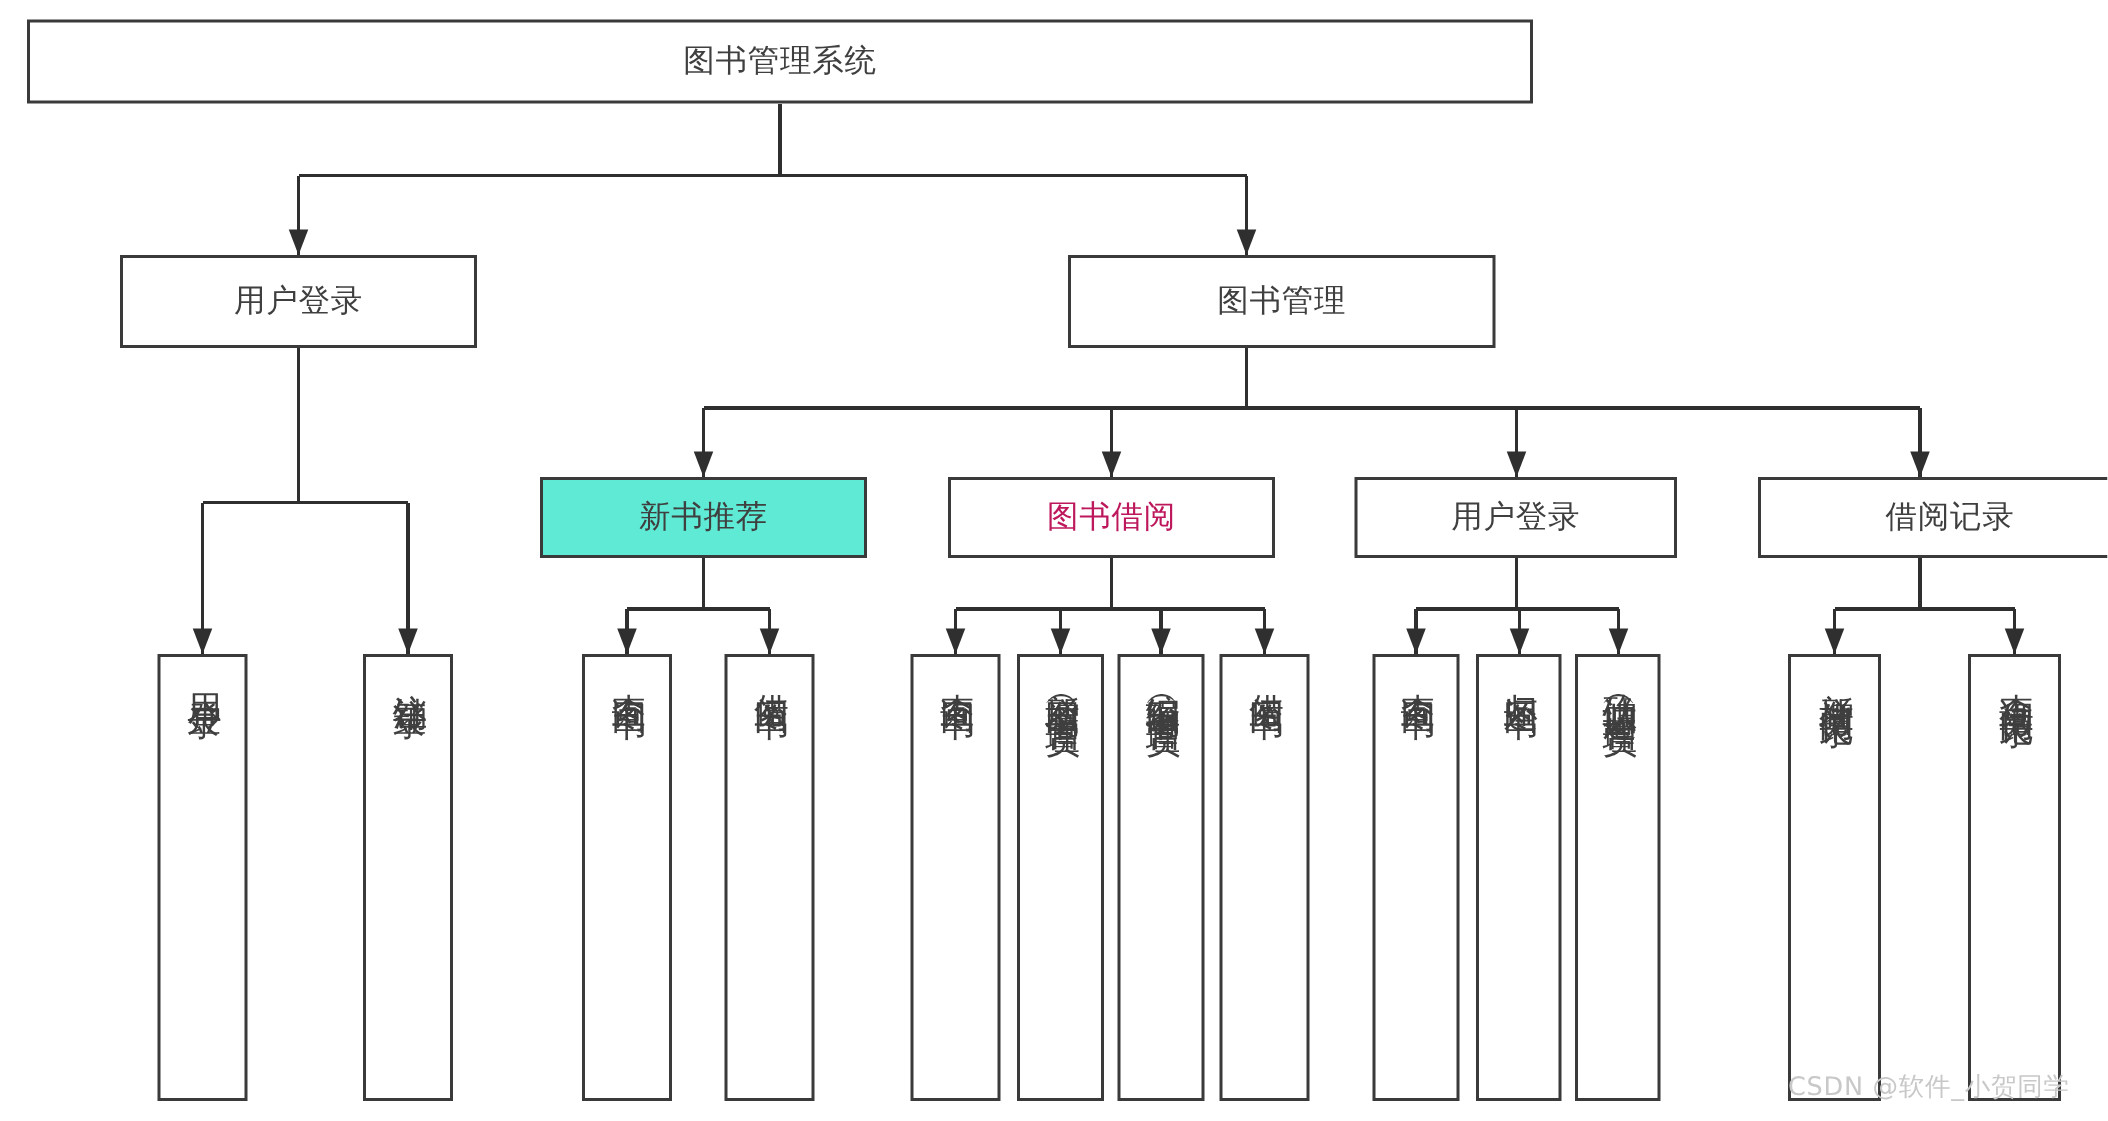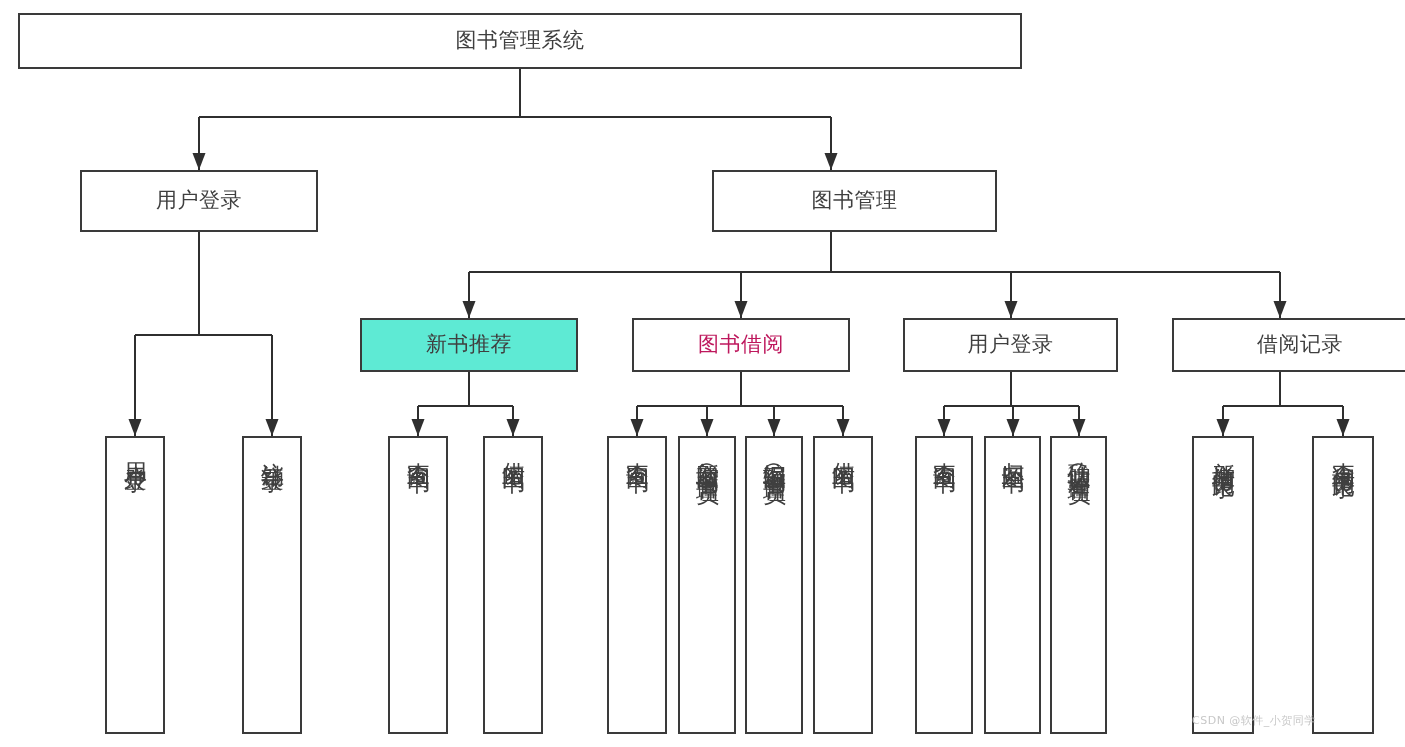--- a/index.html
+++ b/index.html
@@ -4,21 +4,21 @@
 <style>
   html,body{margin:0;padding:0;background:#ffffff;}
   body{font-family:"DejaVu Sans","Liberation Sans",sans-serif;}
   #canvas{position:relative;width:1405px;height:747px;background:#ffffff;overflow:hidden;}
   #edges{position:absolute;left:0;top:0;width:1405px;height:747px;}
   .node{position:absolute;box-sizing:border-box;background:#ffffff;border:2.5px solid #3a3a3a;display:flex;align-items:center;justify-content:center;}
   .node .lbl{color:#3f3f3f;line-height:1.12;text-align:center;white-space:pre;}
   .node.h .lbl{font-size:21px;letter-spacing:.5px;}
   .node.v{padding-top:6px;align-items:flex-start;justify-content:center;}
   .node.v .lbl{writing-mode:vertical-rl;text-orientation:upright;font-size:23px;letter-spacing:3px;}
-  #watermark{position:absolute;color:#c8c8c8;font-size:11px;letter-spacing:.5px;white-space:nowrap;}
+  #watermark{position:absolute;color:#c8c8c8;font-size:17px;letter-spacing:.5px;white-space:nowrap;}
 </style>
 </head>
 <body>
 
 <div id="canvas" style="background: rgb(255, 255, 255);">
   <svg id="edges" viewBox="0 0 1405 747">
       <line x1="520" y1="69" x2="520" y2="117" stroke="#2f2f2f" stroke-width="2.6" shape-rendering="crispEdges"></line>
       <line x1="199" y1="117" x2="831" y2="117" stroke="#2f2f2f" stroke-width="2.6" shape-rendering="crispEdges"></line>
       <line x1="199" y1="117" x2="199" y2="170" stroke="#2f2f2f" stroke-width="2.6" shape-rendering="crispEdges"></line>
       <polygon points="192.5,153 205.5,153 199,170" fill="#2f2f2f"></polygon>

